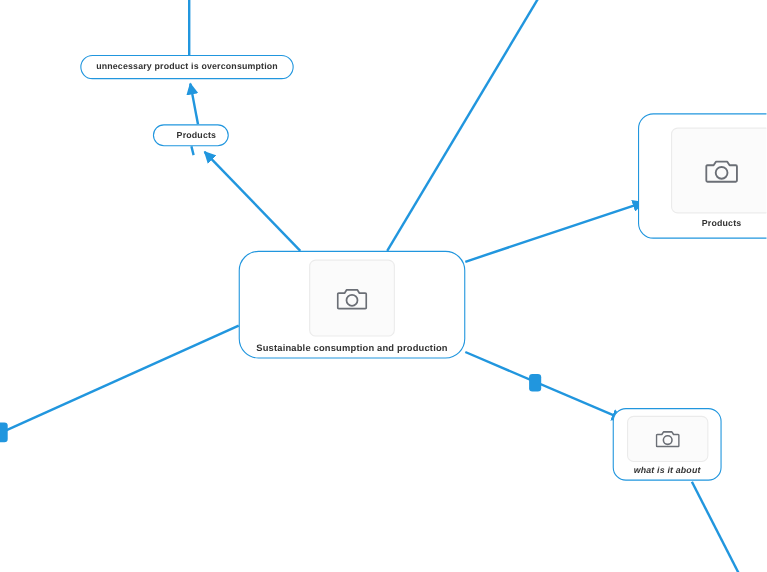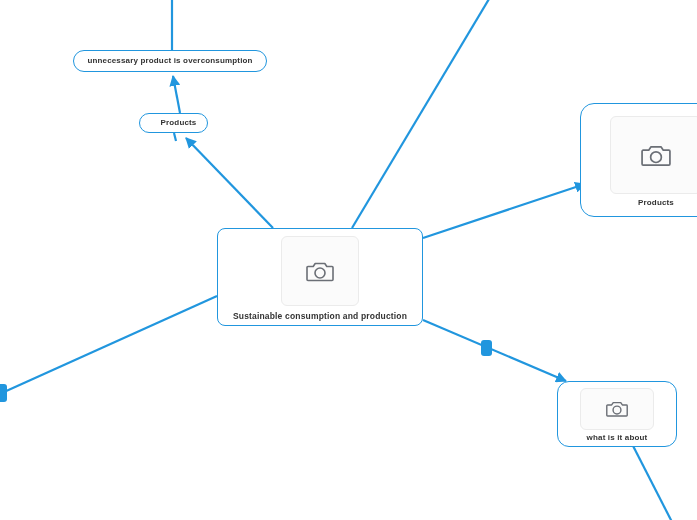--- a/index.html
+++ b/index.html
@@ -70,21 +70,21 @@
     font-size: 8px;
     line-height: 1;
   }
 
   
   #node-central {
     left: 217px;
     top: 228px;
     width: 206px;
     height: 98px;
-    border-radius: 8px;
+    border-radius: 18px;
   }
   #node-central .img-holder {
     width: 78px;
     height: 70px;
     margin-top: 2px;
   }
   #node-central .node-label {
     font-size: 8.5px;
     margin-top: 6px;
   }
@@ -103,24 +103,25 @@
     margin-left: 14px;
   }
   #node-personal .node-label {
     margin-top: 5px;
     margin-left: 14px;
   }
 
   
   #node-about {
     left: 557px;
-    top: 381px;
-    width: 120px;
+    top: 371px;
+    width: 99px;
     height: 66px;
     border-radius: 12px;
+    font-style: italic;
   }
   #node-about .img-holder {
     width: 74px;
     height: 42px;
     margin-top: 1px;
   }
   #node-about .node-label {
     margin-top: 4px;
   }
 

